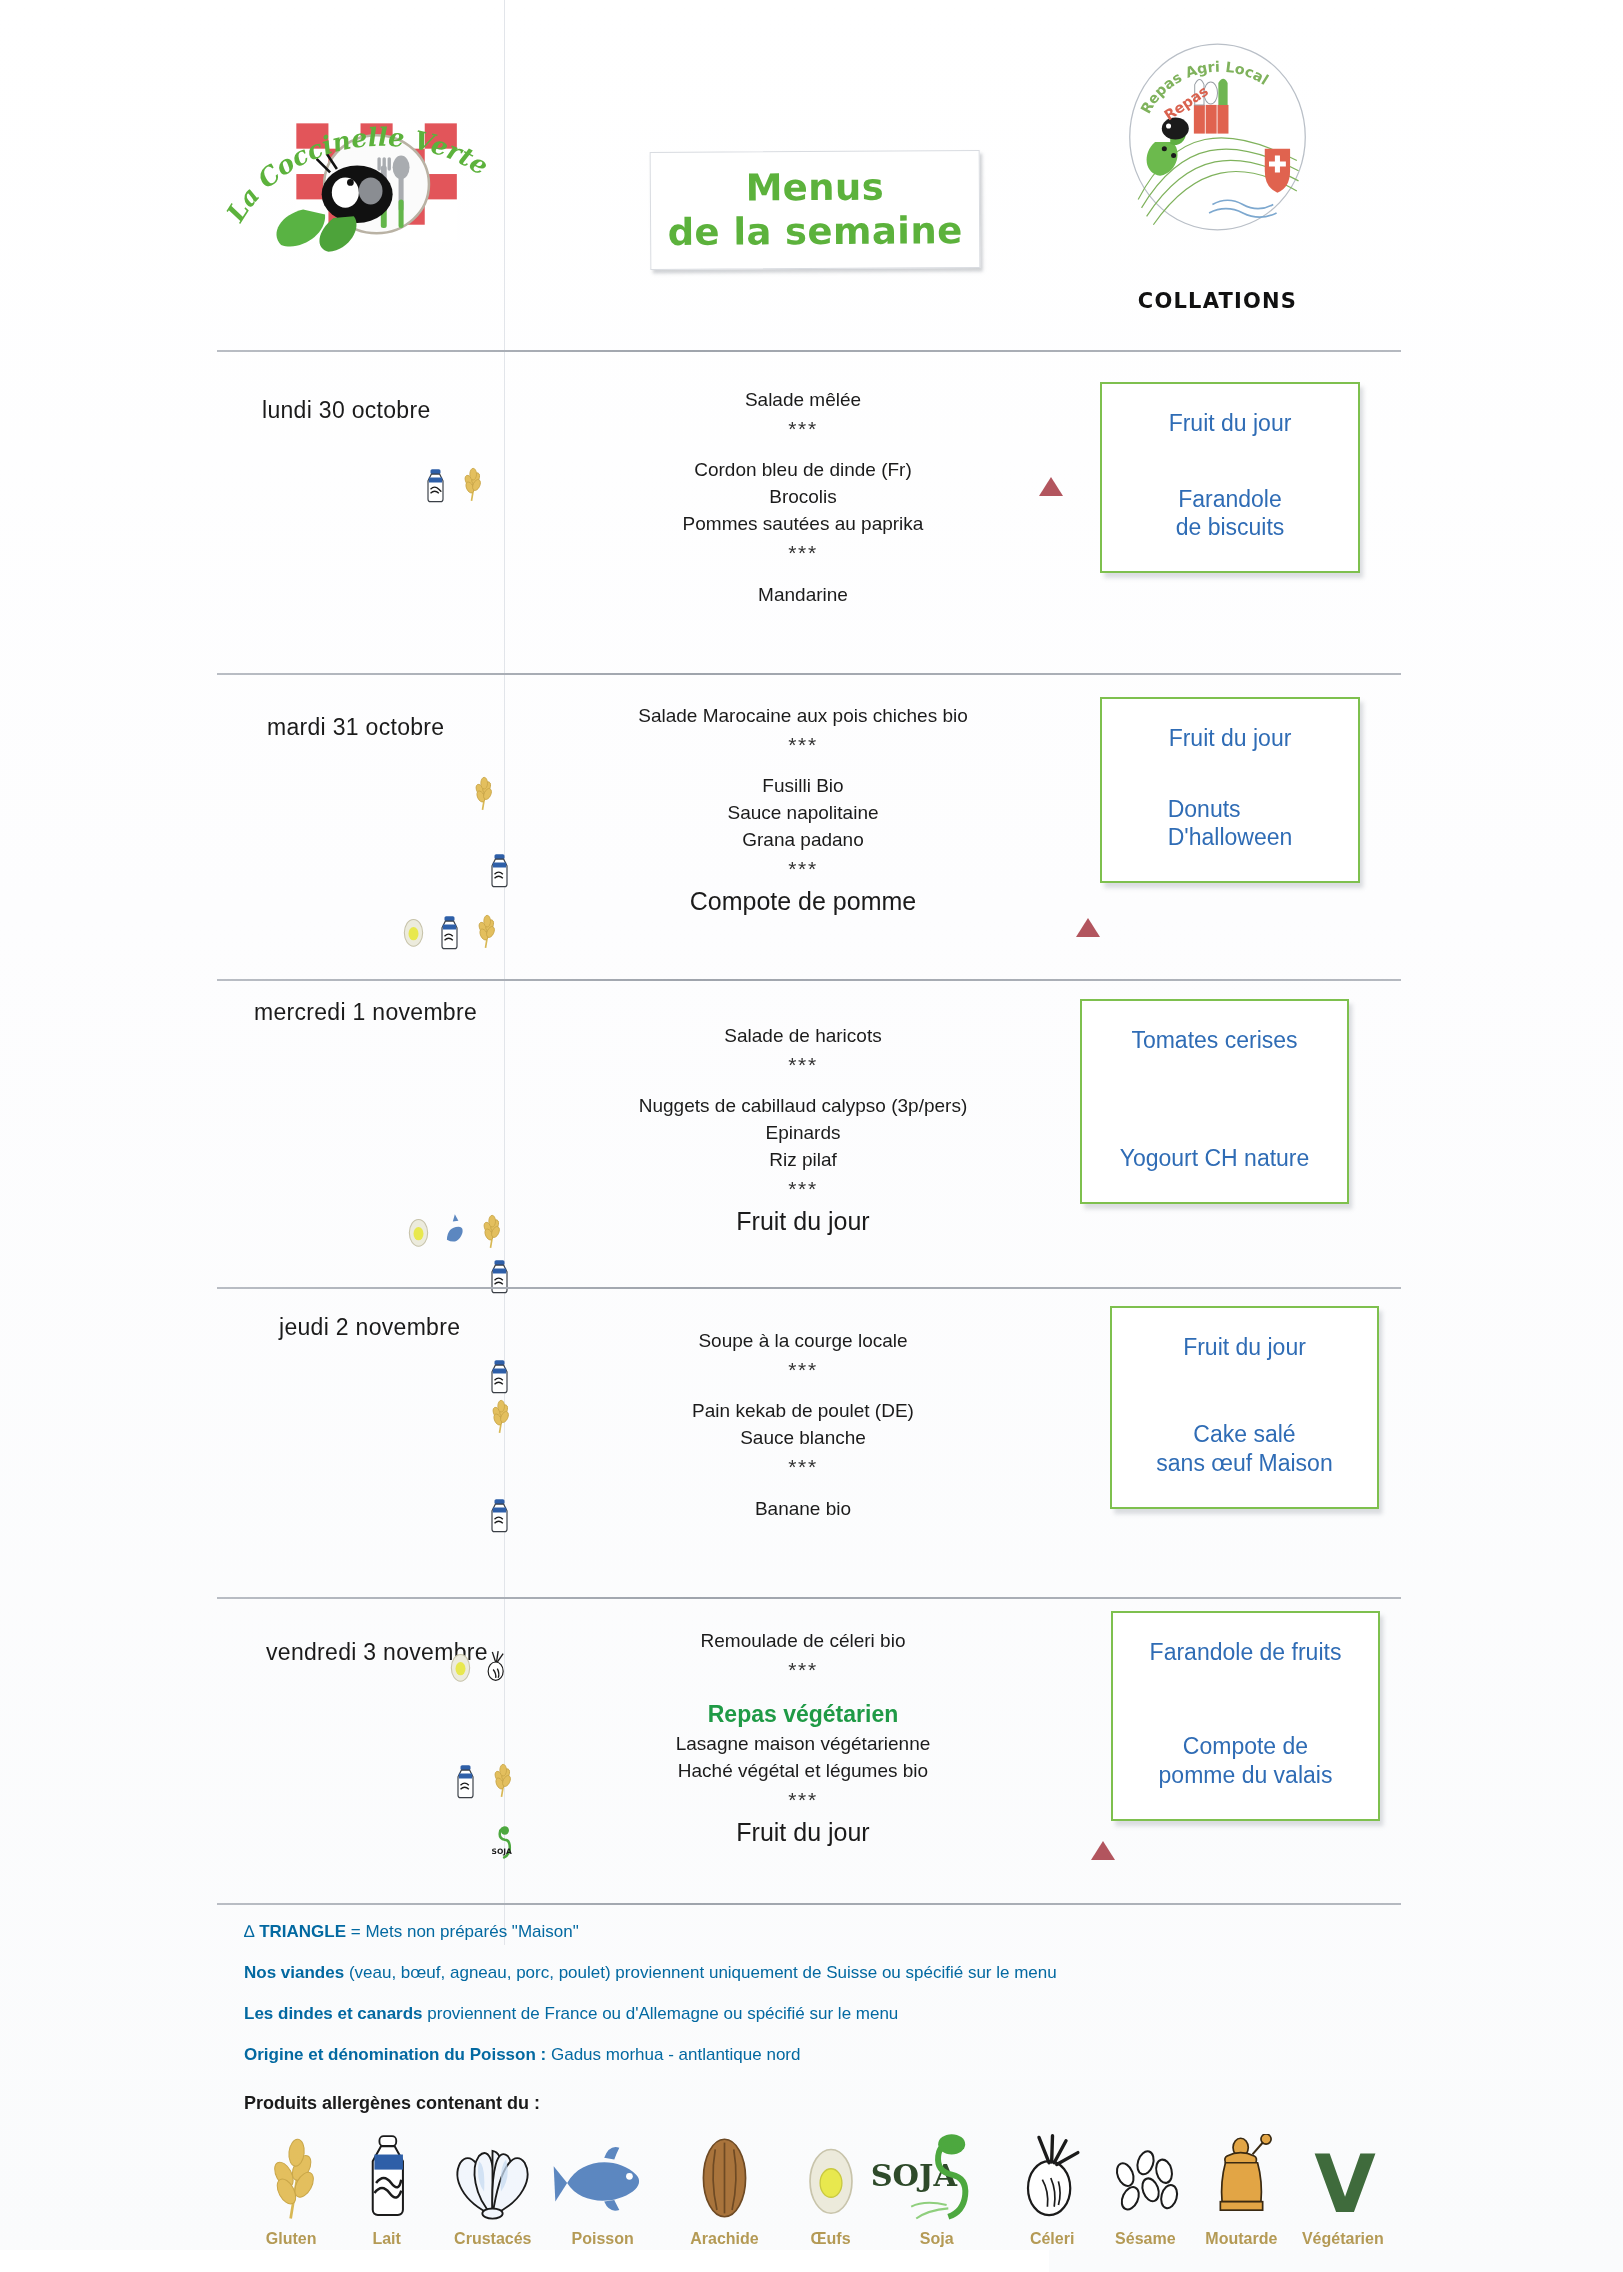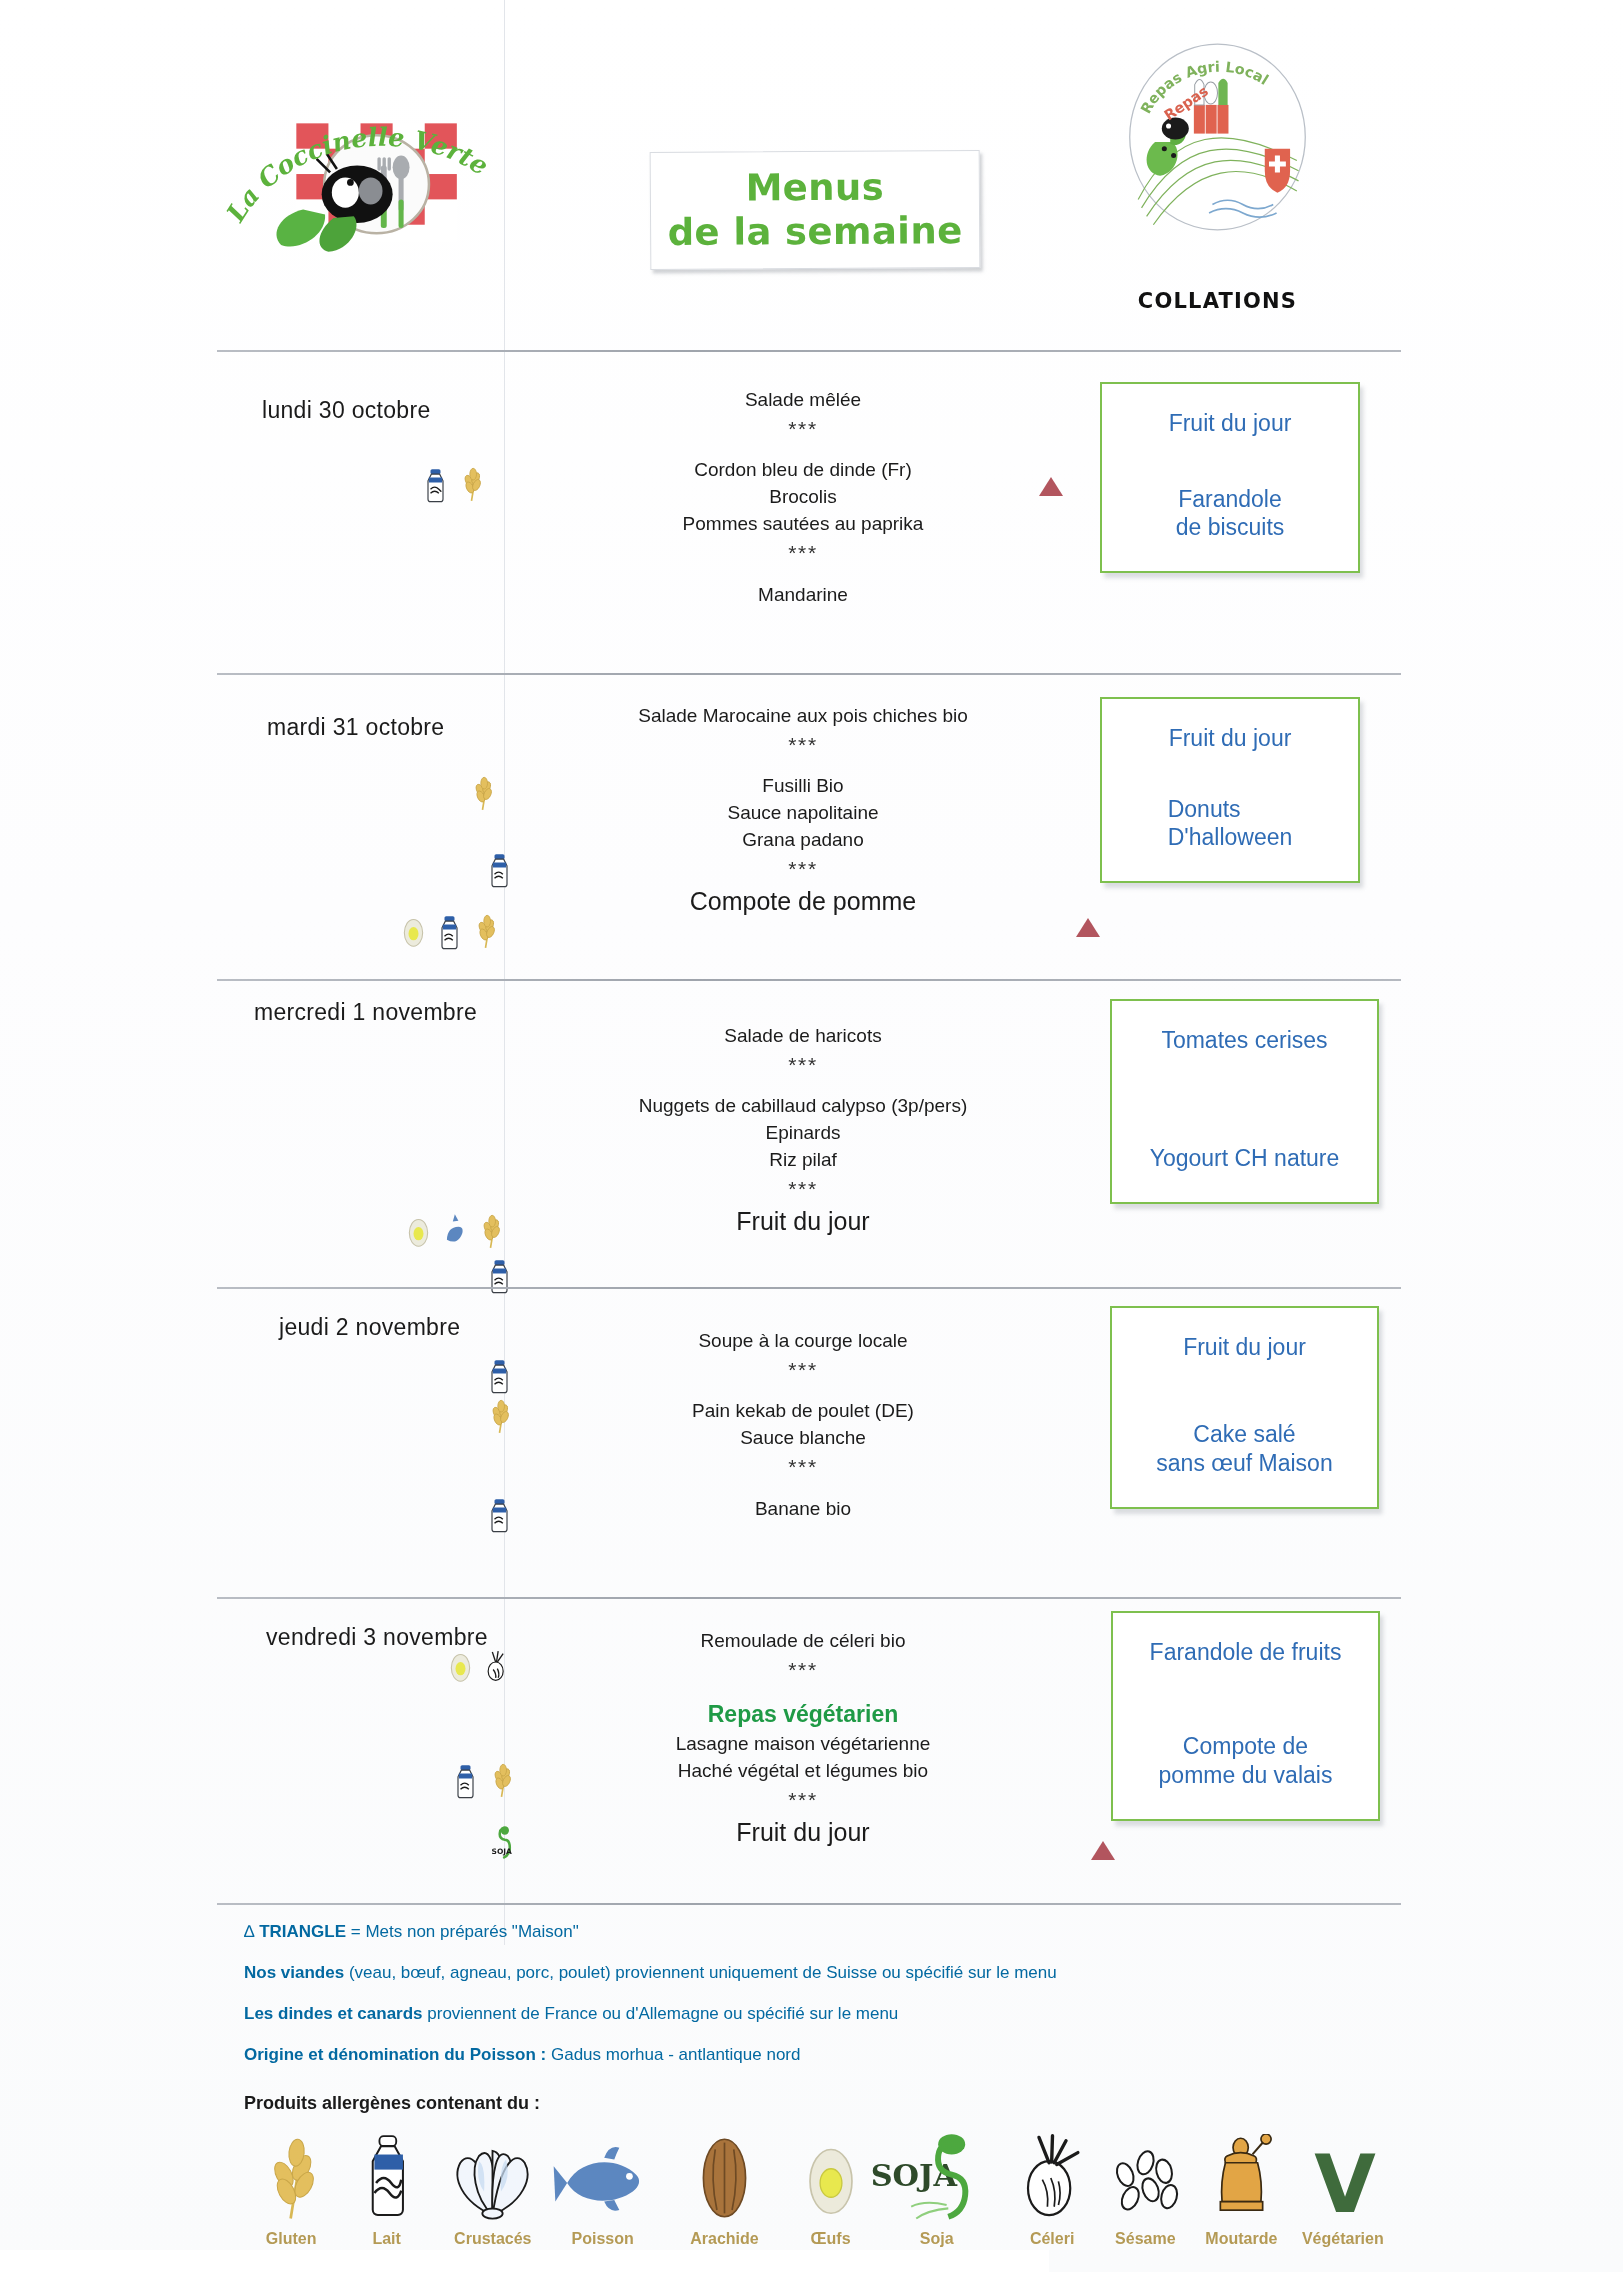--- a/index.html
+++ b/index.html
@@ -428,21 +428,21 @@
       <div class="menu-line">Salade de haricots</div>
       <div class="menu-line sep">***</div>
       <div class="menu-line spacer"></div>
       <div class="menu-line">Nuggets de cabillaud calypso (3p/pers)</div>
       <div class="menu-line">Epinards</div>
       <div class="menu-line">Riz pilaf</div>
       <div class="menu-line sep">***</div>
       <div class="menu-line big">Fruit du jour</div>
     </div>
 
-    <div class="collation" style="top:20px; left:1110px; width:269px; height:205px;">
+    <div class="collation" style="top:20px; left:1080px; width:269px; height:205px;">
       <div>Tomates cerises</div>
       <div>Yogourt CH nature</div>
     </div>
   </div>
 
   <div class="rule" style="top:1287px;"></div>
 
   <div class="day" style="top:1287px; height:310px;">
     <div class="day-name" style="left:279px; top:27px;">jeudi 2 novembre</div>
 
@@ -484,21 +484,21 @@
       <div>
         <div>Cake salé</div>
         <div>sans œuf Maison</div>
       </div>
     </div>
   </div>
 
   <div class="rule" style="top:1597px;"></div>
 
   <div class="day" style="top:1597px; height:306px;">
-    <div class="day-name" style="left:266px; top:27px;text-align:right;">vendredi 3 novembre</div>
+    <div class="day-name" style="left:266px; top:42px;text-align:right;">vendredi 3 novembre</div>
 
     <div class="icon-cluster" style="left:448px; top:52px;">
       <svg class="ico" viewBox="0 0 30 42">
           <ellipse cx="15" cy="22" rx="11" ry="16" fill="#ecebdd" stroke="#c7c3aa" stroke-width="1.3"></ellipse>
           <ellipse cx="15" cy="23" rx="6" ry="8" fill="#e8e84e"></ellipse>
         </svg>
       <svg class="ico" viewBox="0 0 30 42">
           <ellipse cx="14" cy="26" rx="9" ry="11" fill="#fff" stroke="#1b1b1b" stroke-width="1.4"></ellipse>
           <g stroke="#1b1b1b" stroke-width="1.6" fill="none">
             <path d="M14 15 L10 3"></path>

